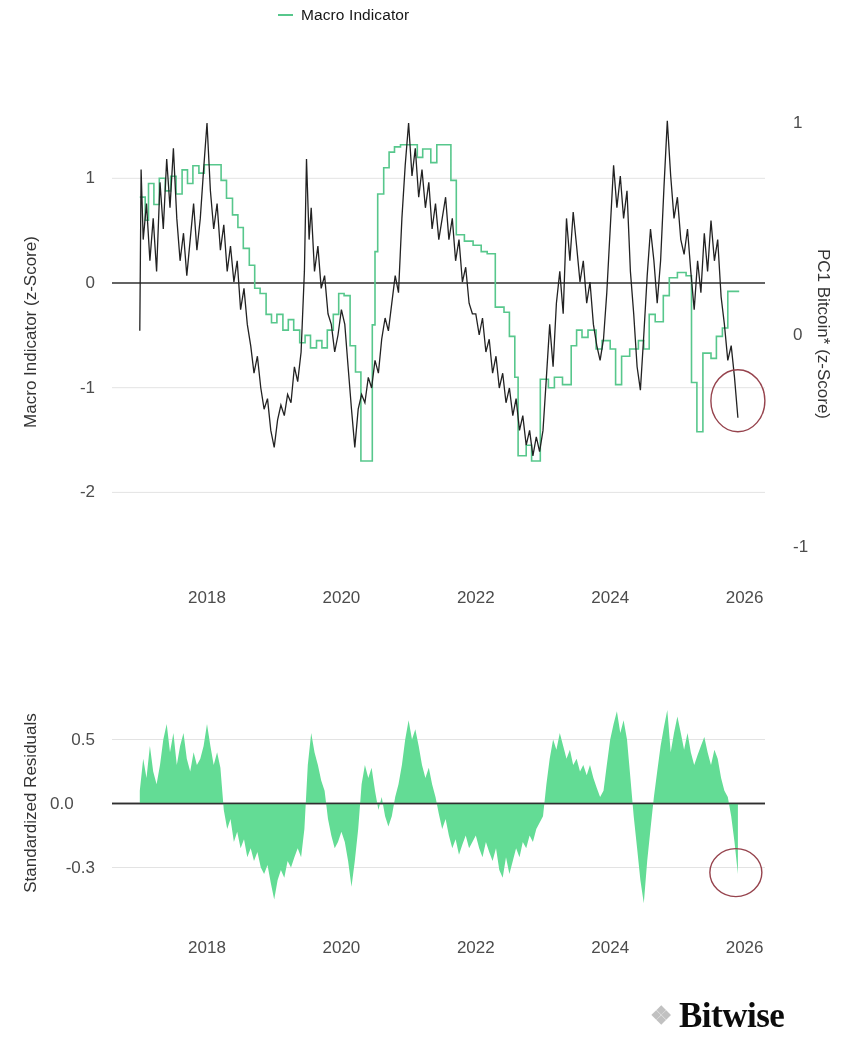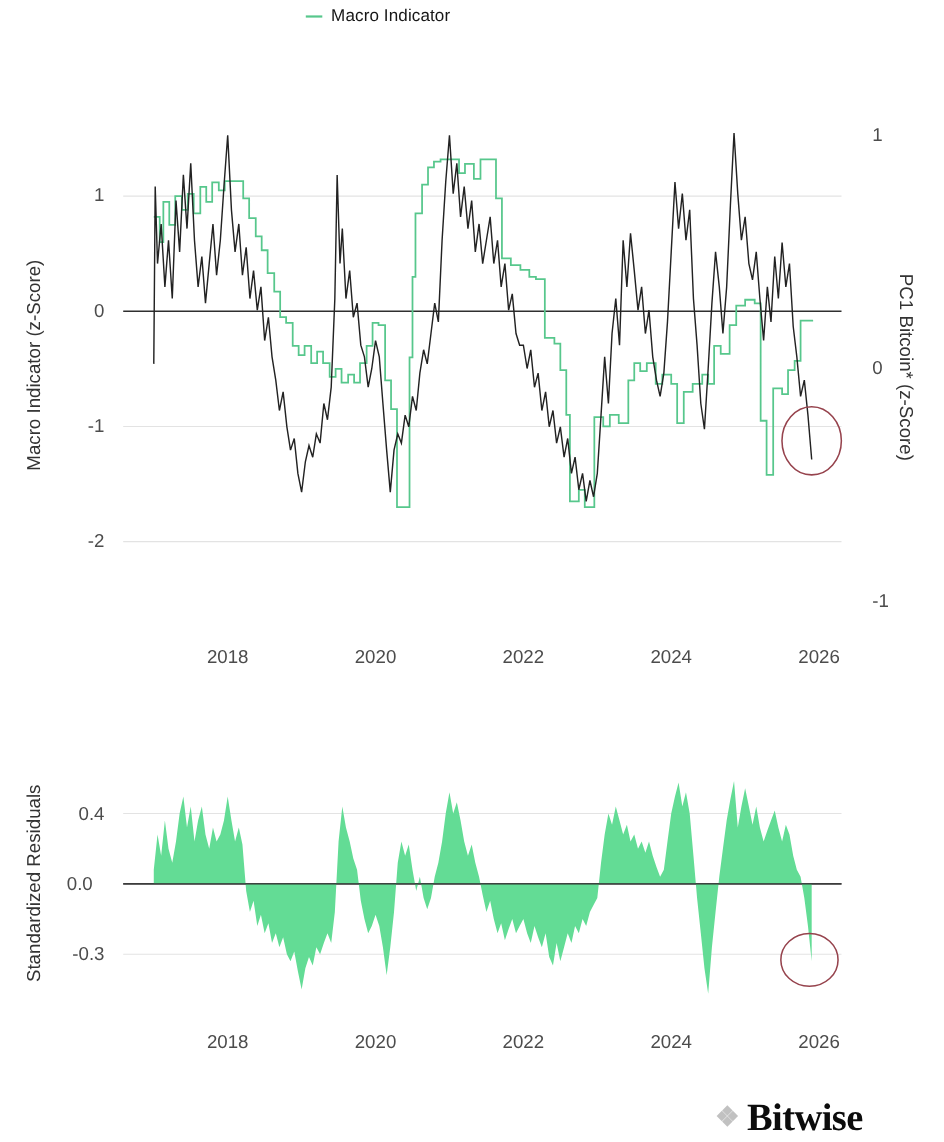--- a/index.html
+++ b/index.html
@@ -62,21 +62,21 @@
     <div class="tick" style="left:57px;width:38px;text-align:right;top:376.7px;">-1</div>
     <div class="tick" style="left:57px;width:38px;text-align:right;top:481.4px;">-2</div>
     <div class="tick" style="left:793px;width:40px;text-align:left;top:112px;">1</div>
     <div class="tick" style="left:793px;width:40px;text-align:left;top:324px;">0</div>
     <div class="tick" style="left:793px;width:40px;text-align:left;top:536px;">-1</div>
     <div class="tick" style="left:177px;width:60px;text-align:center;top:587px;">2018</div>
     <div class="tick" style="left:311.4px;width:60px;text-align:center;top:587px;">2020</div>
     <div class="tick" style="left:445.8px;width:60px;text-align:center;top:587px;">2022</div>
     <div class="tick" style="left:580.2px;width:60px;text-align:center;top:587px;">2024</div>
     <div class="tick" style="left:714.6px;width:60px;text-align:center;top:587px;">2026</div>
-    <div class="tick" style="left:50px;width:45px;text-align:right;top:728.5px;">0.4</div>
-    <div class="tick" style="left:50px;width:45px;text-align:center;top:792.5px;">0.0</div>
+    <div class="tick" style="left:50px;width:45px;text-align:right;top:728.5px;">0.5</div>
+    <div class="tick" style="left:50px;width:45px;text-align:left;top:792.5px;">0.0</div>
     <div class="tick" style="left:50px;width:45px;text-align:right;top:856.5px;">-0.3</div>
     <div class="tick" style="left:177px;width:60px;text-align:center;top:937px;">2018</div>
     <div class="tick" style="left:311.4px;width:60px;text-align:center;top:937px;">2020</div>
     <div class="tick" style="left:445.8px;width:60px;text-align:center;top:937px;">2022</div>
     <div class="tick" style="left:580.2px;width:60px;text-align:center;top:937px;">2024</div>
     <div class="tick" style="left:714.6px;width:60px;text-align:center;top:937px;">2026</div>
   </div>
 
 </body></html>

